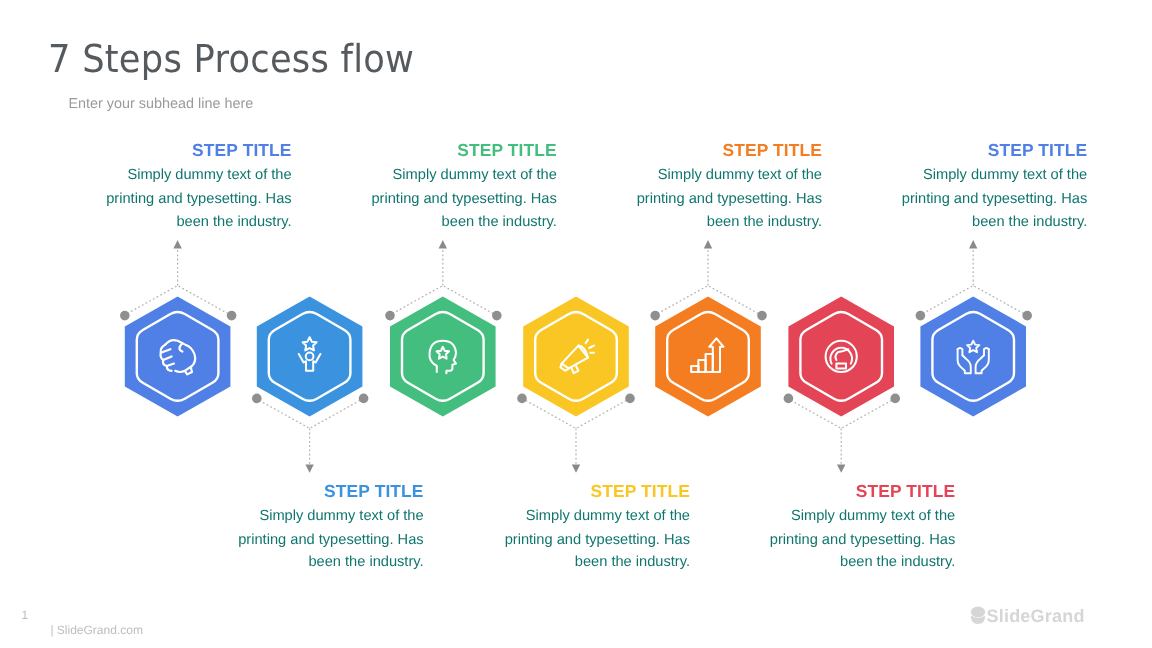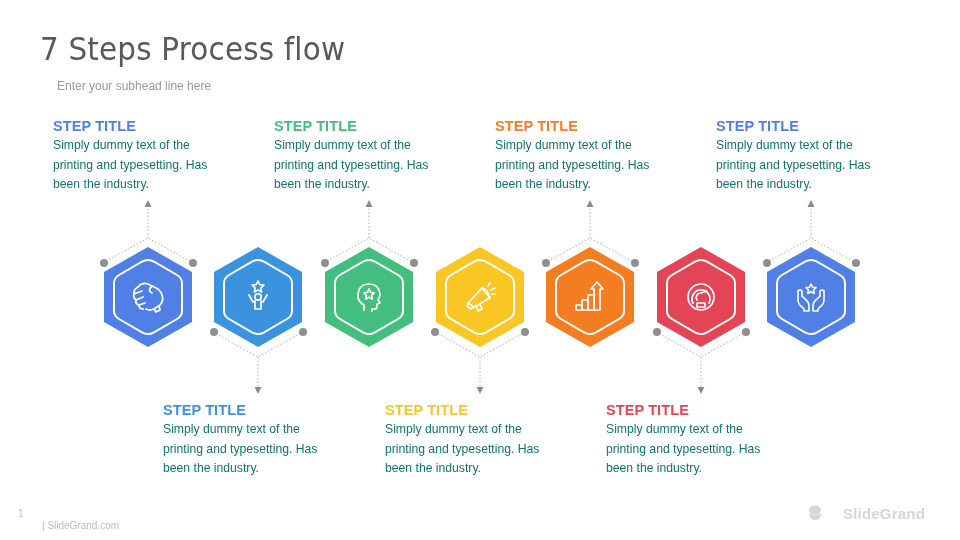--- a/index.html
+++ b/index.html
@@ -10,36 +10,36 @@
     font-size: 32px; font-weight: 300; color: #555a5f; letter-spacing: 0.2px;
     font-family: "DejaVu Sans", sans-serif; font-weight: normal;
     transform: scaleX(0.92); transform-origin: left top;
   }
   .subhead {
     position: absolute; left: 57px; top: 79px;
     font-size: 12px; color: #9a9a9a;
   }
   .diagram { position: absolute; left: 0; top: 0; width: 960px; height: 540px; }
   .step-text {
-    position: absolute; width: 190px; text-align: left;
+    position: absolute; width: 190px; text-align: right;
   }
   .step-title {
     font-size: 14.5px; font-weight: bold; line-height: 20px; letter-spacing: 0.1px;
   }
   .step-desc {
     font-size: 12.2px; color: #0f766e; line-height: 19.5px;
   }
   .footer-page {
     position: absolute; left: 18px; top: 508px; font-size: 10px; color: #bdbdbd;
   }
   .footer-site {
     position: absolute; left: 42px; top: 508px; font-size: 10px; color: #bdbdbd; margin-top: 12px;
   }
   .footer-logo {
-    position: absolute; left: 808px; top: 505px; display: flex; align-items: flex-start; gap: 21px;
+    position: absolute; left: 808px; top: 505px; display: flex; align-items: flex-start; gap: 0;
   }
   .footer-logo-text {
     font-size: 15px; font-weight: bold; color: #d6d6d6; letter-spacing: 0.2px;
   }
 </style>
 </head>
 <body>
 
 <div>
   <div class="title">7 Steps Process flow</div>

